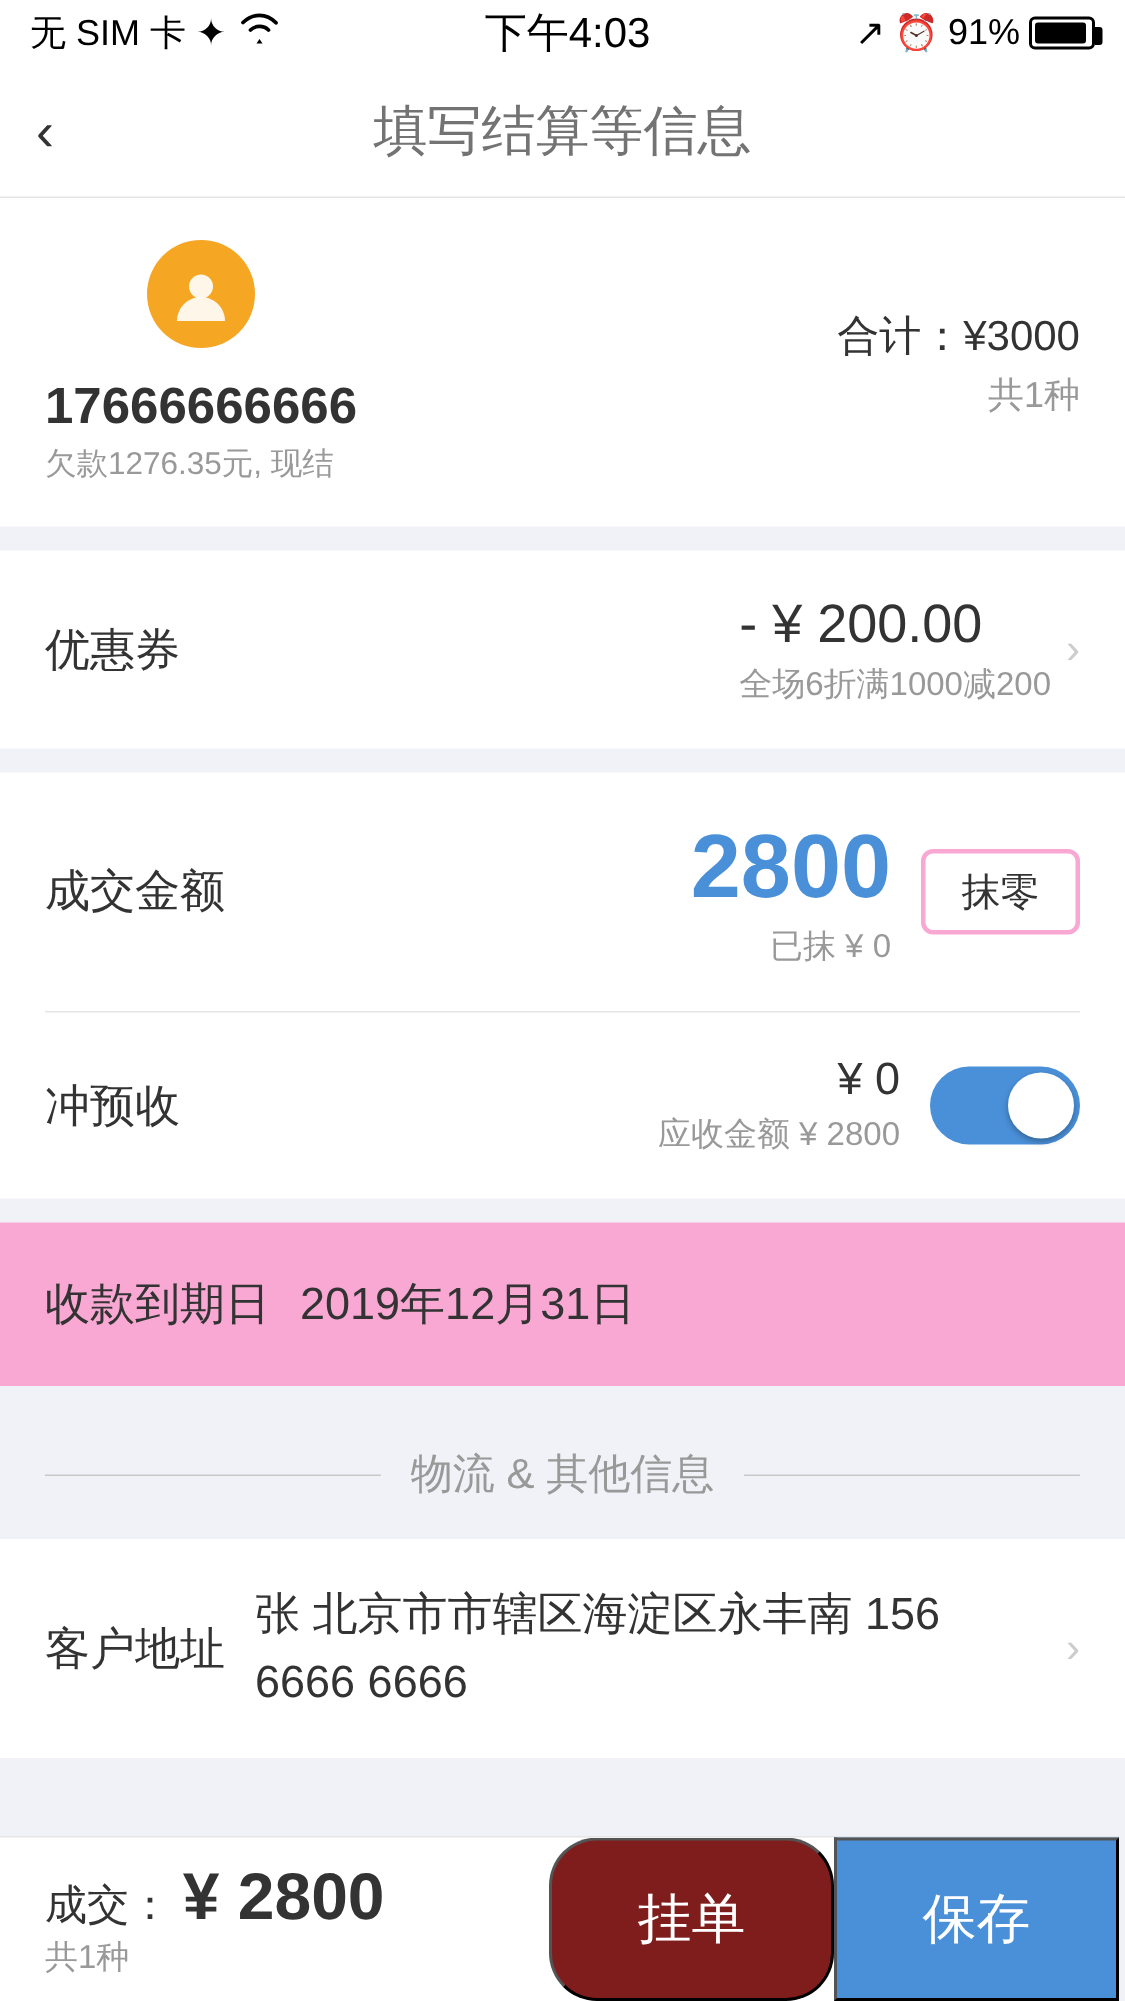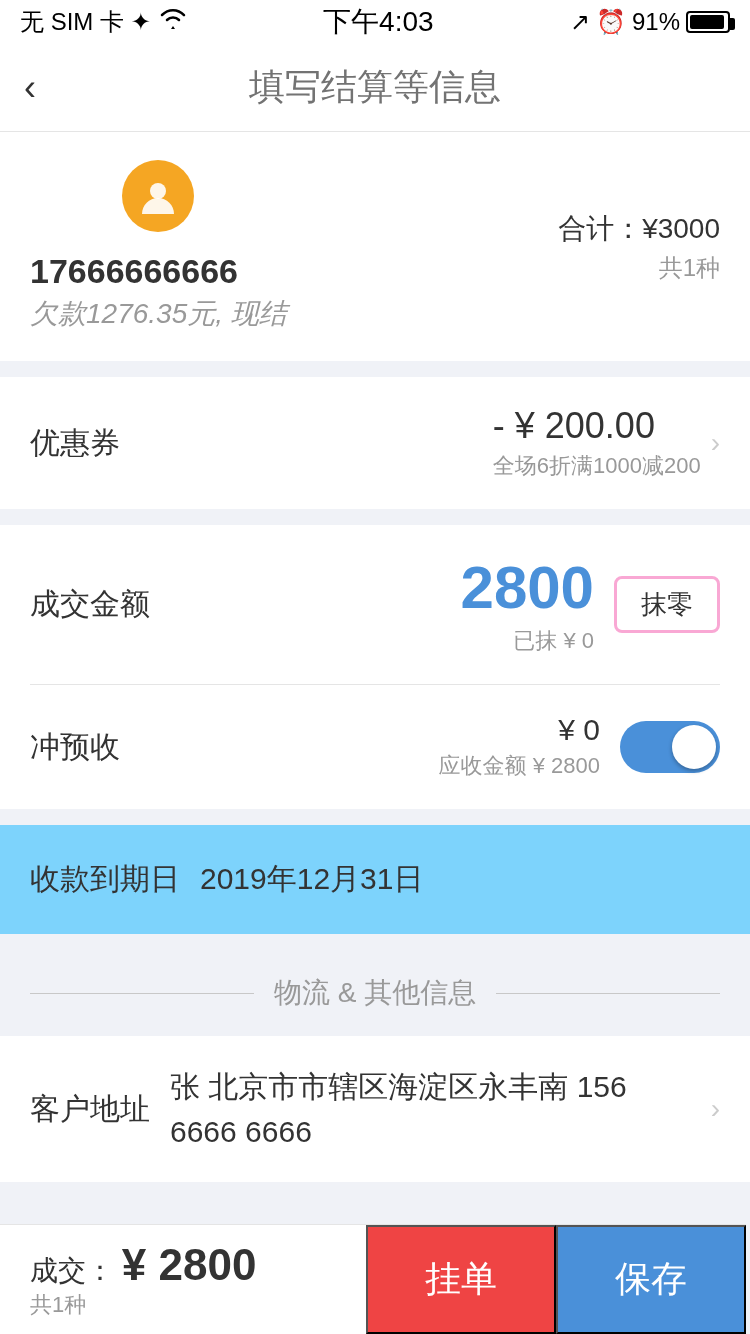--- a/index.html
+++ b/index.html
@@ -74,21 +74,21 @@
       justify-content: space-between;
       margin-bottom: 16px;
     }
     .customer-left { display: flex; align-items: center; gap: 20px; flex-direction: column; }
     .avatar {
       width: 72px; height: 72px; border-radius: 50%; background: #f5a623;
       display: flex; align-items: center; justify-content: center;
       color: #fff; font-size: 32px;
     }
     .customer-info .phone { font-size: 34px; font-weight: 600; color: #333; }
-    .customer-info .debt { font-size: 28px; color: #999; margin-top: 4px; font-style: italic; }
+    .customer-info .debt { font-size: 21px; color: #999; margin-top: 4px; }
     .customer-right { text-align: right; }
     .total-label { font-size: 28px; color: #333; }
     .total-count { font-size: 24px; color: #999; margin-top: 4px; }
 
     
     .coupon-row {
       background: #fff;
       padding: 28px 30px;
       display: flex;
       align-items: center;
@@ -158,21 +158,21 @@
     .credit-row {
       padding: 34px 30px;
       display: flex;
       align-items: center;
       justify-content: space-between;
     }
     .credit-label { font-size: 30px; color: #333; }
 
     
     .due-date-section {
-      background: #7dd3fc;
+      background: #f9a8d4;
       margin-bottom: 16px;
     }
     .due-date-row {
       padding: 34px 30px;
       display: flex;
       align-items: center;
       gap: 20px;
     }
     .due-date-label { font-size: 30px; color: #333; }
     .due-date-value { font-size: 30px; color: #333; }
@@ -226,21 +226,21 @@
       flex: 1;
       padding: 0 30px;
     }
     .bottom-summary .count { font-size: 22px; color: #999; }
     .bottom-btn {
       height: 100%; width: 190px;
       display: flex; align-items: center; justify-content: center;
       font-size: 36px; color: #fff; font-weight: 500;
       cursor: pointer;
     }
-    .btn-hold { background: #ef4444; }
+    .btn-hold { background: #7f1d1d; border-radius: 32px; }
     .btn-save { background: #4a90d9; }
   </style>
 </head>
 <body>
 
 <div class="status-bar">
   <div class="status-left">
     <span>无 SIM 卡 ✦</span>
     <span>
       <svg width="28" height="22" viewBox="0 0 28 22" fill="none">

